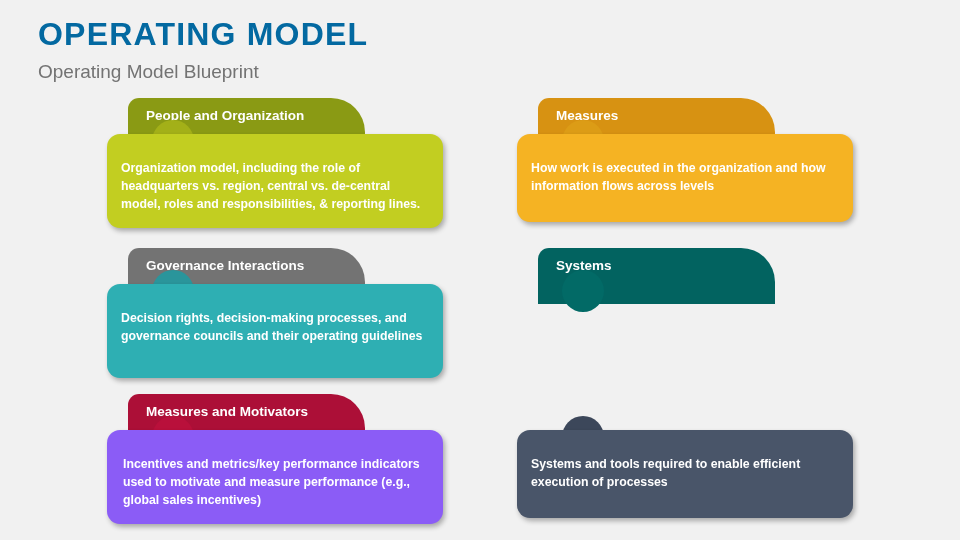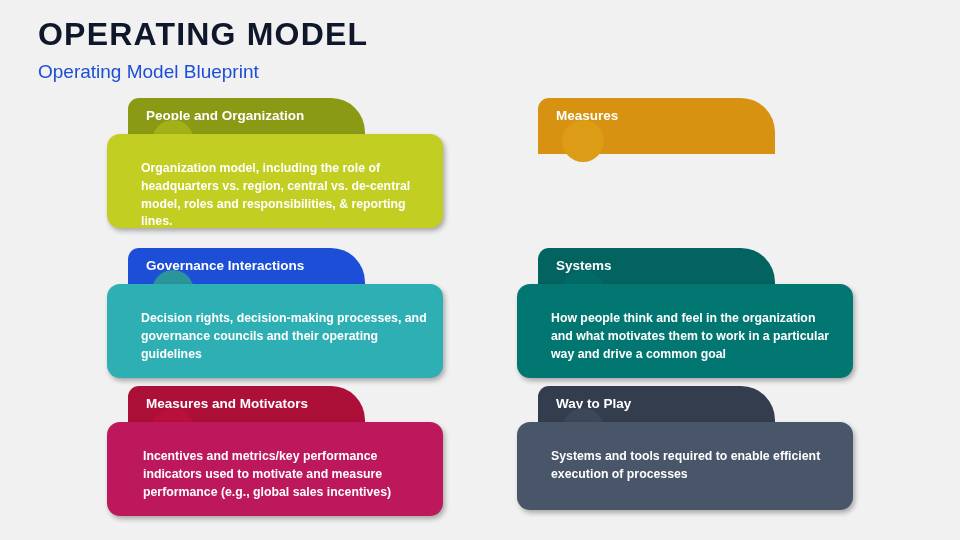--- a/index.html
+++ b/index.html
@@ -54,21 +54,21 @@
   }
   .card {
     position: absolute;
     width: 336px;
     height: 130px;
   }
   .col-left  { left: 107px; }
   .col-right { left: 517px; }
   .row-1 { top: 0px; }
   .row-2 { top: 150px; }
-  .row-3 { top: 288px; }
+  .row-3 { top: 296px; }
 
   
   .card-tab {
     position: absolute;
     left: 21px;
     top: 0;
     width: 237px;
     height: 56px;
     border-radius: 11px 34px 0 0;
     box-sizing: border-box;
@@ -110,84 +110,80 @@
     display: flex;
     align-items: flex-start;
   }
   .card-desc {
     font-size: 12.3px;
     font-weight: 600;
     color: #ffffff;
     line-height: 1.45;
     display: block;
     white-space: pre-line;
-    margin-left: 20px;
   }
 
   
   .card.tall .card-body { height: 94px; }
 </style>
 </head>
 <body style="background: rgb(241, 241, 241);">
 
 <div class="slide">
 
   <div class="title-block">
-    <h1 class="slide-title" style="color: #0f172a;">OPERATING MODEL</h1>
-    <h2 class="slide-subtitle" style="color: #1d4ed8;">Operating Model Blueprint</h2>
+    <h1 class="slide-title" style="color: #0369a1;">OPERATING MODEL</h1>
+    <h2 class="slide-subtitle" style="color: #737373;">Operating Model Blueprint</h2>
   </div>
 
   <div class="grid">
 
   <div class="card col-left row-1 tall">
         <div class="card-tab" style="background: rgb(138, 154, 20);">
           <span class="card-tab-label">People and Organization</span>
         </div>
         <div class="card-knob" style="background: rgb(163, 176, 24);"></div>
         <div class="card-body" style="background: rgb(194, 206, 33);">
           <span class="card-desc">Organization model, including the role of headquarters vs. region, central vs. de-central model, roles and responsibilities, &amp; reporting lines.</span>
         </div>
       </div>
       <div class="card col-right row-1">
         <div class="card-tab" style="background: rgb(215, 146, 18);">
           <span class="card-tab-label">Measures</span>
         </div>
         <div class="card-knob" style="background: rgb(220, 156, 22);"></div>
+        <div class="card-body" style="background: rgb(245, 179, 35);">
+          <span class="card-desc">How work is executed in the organization and how information flows across levels</span>
+        </div>
       </div>
       <div class="card col-left row-2 tall">
-        <div class="card-tab" style="background: #1d4ed8;">
+        <div class="card-tab" style="background: #737373;">
           <span class="card-tab-label">Governance Interactions</span>
         </div>
         <div class="card-knob" style="background: rgb(42, 149, 155);"></div>
         <div class="card-body" style="background: rgb(46, 175, 179);">
           <span class="card-desc">Decision rights, decision-making processes, and governance councils and their operating guidelines</span>
         </div>
       </div>
       <div class="card col-right row-2 tall">
         <div class="card-tab" style="background: rgb(2, 99, 96);">
           <span class="card-tab-label">Systems</span>
         </div>
         <div class="card-knob" style="background: rgb(2, 106, 102);"></div>
-        <div class="card-body" style="background: rgb(2, 119, 114);">
-          <span class="card-desc">How people think and feel in the organization and what motivates them to work in a particular way and drive a common goal</span>
-        </div>
       </div>
       <div class="card col-left row-3 tall">
         <div class="card-tab" style="background: rgb(172, 15, 55);">
           <span class="card-tab-label">Measures and Motivators</span>
         </div>
         <div class="card-knob" style="background: rgb(185, 16, 59);"></div>
-        <div class="card-body" style="background: #be185d; padding-left: 16px;">
+        <div class="card-body" style="background: #8b5cf6; padding-left: 16px;">
           <span class="card-desc">Incentives and metrics/key performance indicators used to motivate and measure performance (e.g., global sales incentives)</span>
         </div>
       </div>
       <div class="card col-right row-3">
-        <div class="card-tab" style="background: rgb(51, 61, 78);">
-          <span class="card-tab-label">Way to Play</span>
-        </div>
         <div class="card-knob" style="background: rgb(60, 71, 90);"></div>
         <div class="card-body" style="background: rgb(73, 85, 105);">
           <span class="card-desc">Systems and tools required to enable efficient execution of processes</span>
         </div>
       </div>
     </div>
 
 </div>
 
 </body></html>

